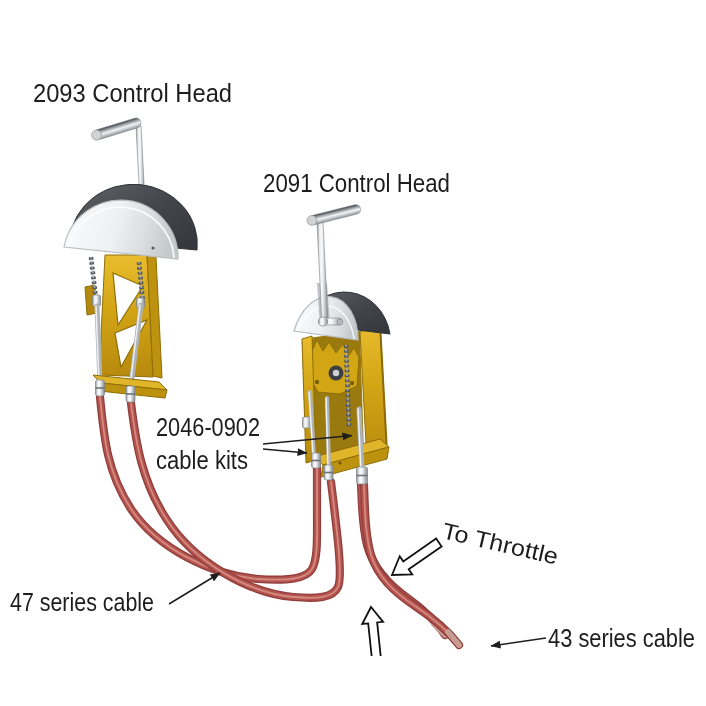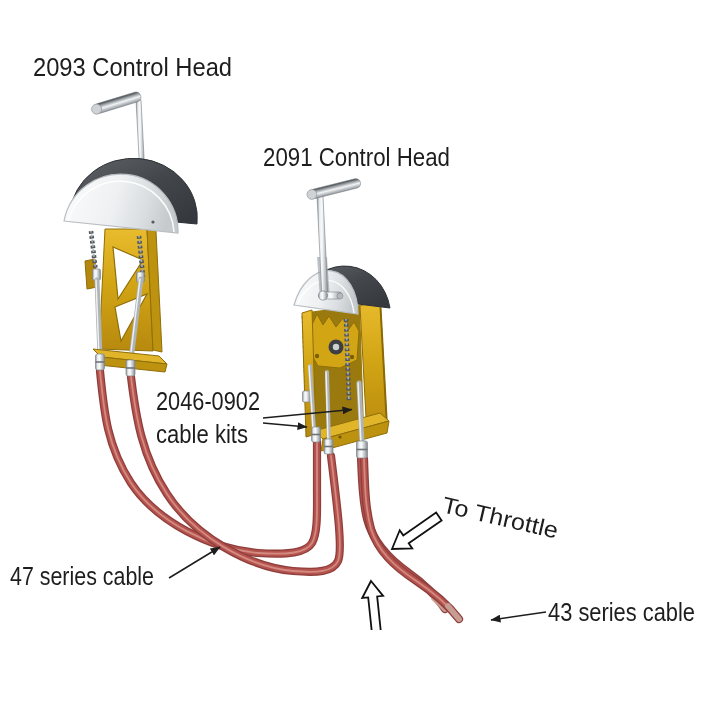--- a/index.html
+++ b/index.html
@@ -1,16 +1,16 @@
 <!DOCTYPE html>
 <html><head>
 <meta charset="utf-8">
 <style>
   html,body{margin:0;padding:0;background:#fff;}
-  .stage{width:706px;height:630px;position:relative;background:#fff;overflow:hidden;}
+  .stage{width:706px;height:630px;position:relative;background:#fff;overflow:hidden;margin-top:26px;}
   svg{display:block;}
   text{font-family:"Liberation Sans","DejaVu Sans",sans-serif;fill:#1d1d1d;}
   .t26{font-size:26px;}
   .t23{font-size:23px;}
   .cable-under{fill:none;stroke-width:8.2;stroke-linecap:round;}
   .cable-mid{fill:none;stroke-width:5.6;stroke-linecap:round;}
   .cable-high{fill:none;stroke-width:1.8;stroke-linecap:round;opacity:.85;}
   .ferrule{fill:none;stroke:#c79d93;stroke-width:5.8;stroke-linecap:round;}
   .chainD{fill:none;stroke:#53575b;stroke-width:4.6;stroke-dasharray:2.8 2.1;}
   .chainL{fill:none;stroke:#a6abaf;stroke-width:1.7;stroke-dasharray:2.8 2.1;stroke-dashoffset:1.2;}

